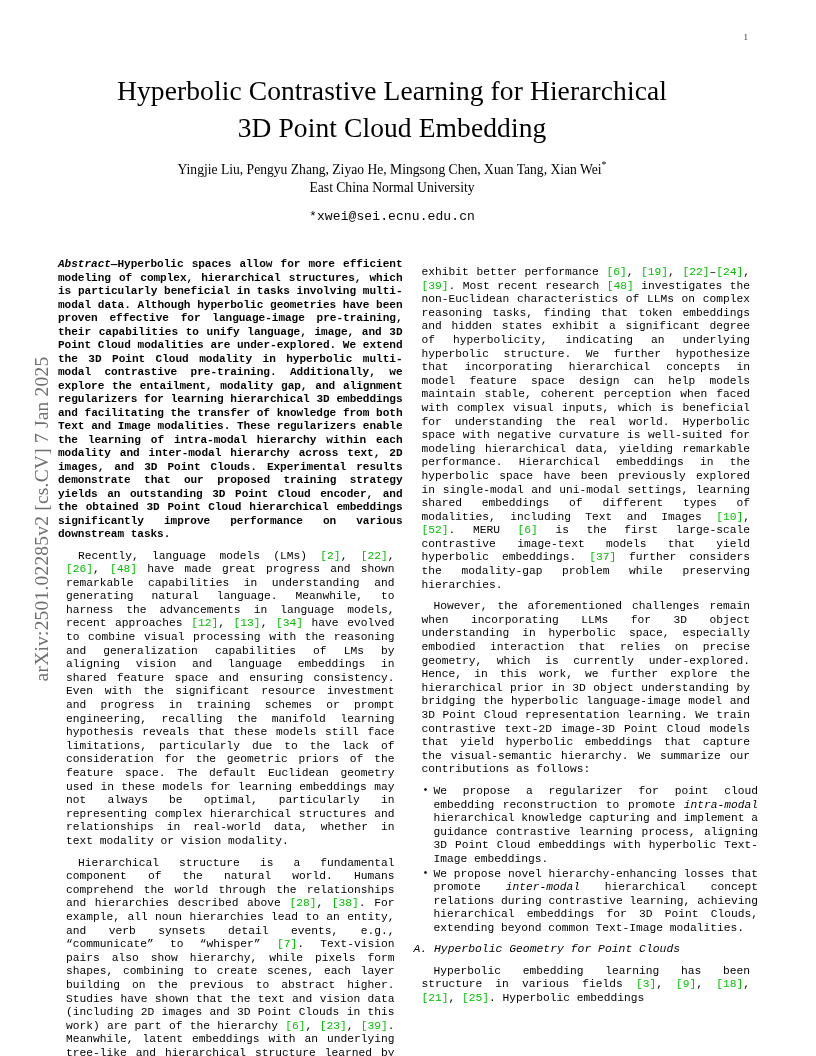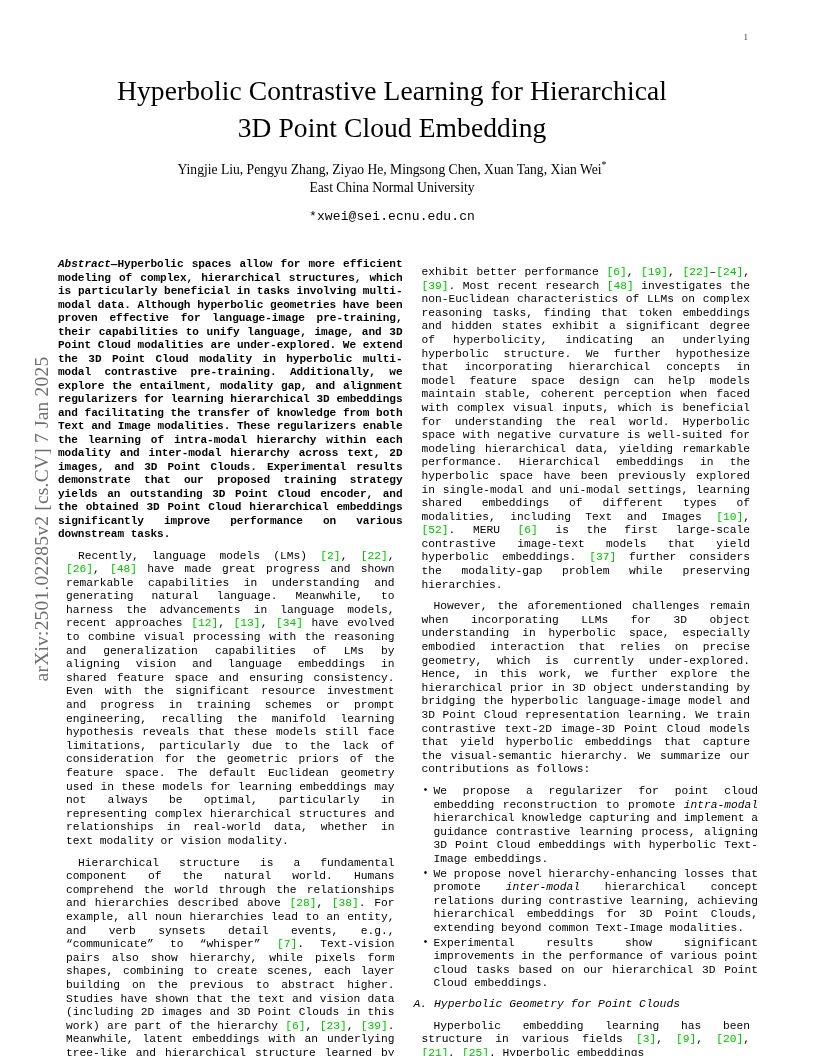--- a/index.html
+++ b/index.html
@@ -192,25 +192,24 @@
 
     <div class="col right">
 
       <p class="para" style="text-indent:0"><span>exhibit better performance </span><span class="cite">[6]</span><span>, </span><span class="cite">[19]</span><span>, </span><span class="cite">[22]</span><span>–</span><span class="cite">[24]</span><span>, </span><span class="cite">[39]</span><span>. Most recent research </span><span class="cite">[48]</span><span> investigates the non-Euclidean characteristics of LLMs on complex reasoning tasks, finding that token embeddings and hidden states exhibit a significant degree of hyperbolicity, indicating an underlying hyperbolic structure. We further hypothesize that incorporating hierarchical concepts in model feature space design can help models maintain stable, coherent perception when faced with complex visual inputs, which is beneficial for understanding the real world. Hyperbolic space with negative curvature is well-suited for modeling hierarchical data, yielding remarkable performance. Hierarchical embeddings in the hyperbolic space have been previously explored in single-modal and uni-modal settings, learning shared embeddings of different types of modalities, including Text and Images </span><span class="cite">[10]</span><span>, </span><span class="cite">[52]</span><span>. MERU </span><span class="cite">[6]</span><span> is the first large-scale contrastive image-text models that yield hyperbolic embeddings. </span><span class="cite">[37]</span><span> further considers the modality-gap problem while preserving hierarchies.</span></p>
 
       <p class="para">However, the aforementioned challenges remain when incorporating LLMs for 3D object understanding in hyperbolic space, especially embodied interaction that relies on precise geometry, which is currently under-explored. Hence, in this work, we further explore the hierarchical prior in 3D object understanding by bridging the hyperbolic language-image model and 3D Point Cloud representation learning. We train contrastive text-2D image-3D Point Cloud models that yield hyperbolic embeddings that capture the visual-semantic hierarchy. We summarize our contributions as follows:</p>
 
       <ul class="contrib">
         <li><span>We propose a regularizer for point cloud embedding reconstruction to promote </span><i class="em">intra-modal</i><span> hierarchical knowledge capturing and implement a guidance contrastive learning process, aligning 3D Point Cloud embeddings with hyperbolic Text-Image embeddings.</span></li>
         <li><span>We propose novel hierarchy-enhancing losses that promote </span><i class="em">inter-modal</i><span> hierarchical concept relations during contrastive learning, achieving hierarchical embeddings for 3D Point Clouds, extending beyond common Text-Image modalities.</span></li>
-        <li><span>Experimental results show significant improvements in the performance of various point cloud tasks based on our hierarchical 3D Point Cloud embeddings.</span></li>
       </ul>
 
 
       <h3 class="subsec-head">A.  Hyperbolic Geometry for Point Clouds</h3>
 
-      <p class="para"><span>Hyperbolic embedding learning has been structure in various fields </span><span class="cite">[3]</span><span>, </span><span class="cite">[9]</span><span>, </span><span class="cite">[20]</span><span>, </span><span class="cite">[21]</span><span>, </span><span class="cite">[25]</span><span>. Hyperbolic embeddings</span></p>
+      <p class="para"><span>Hyperbolic embedding learning has been structure in various fields </span><span class="cite">[3]</span><span>, </span><span class="cite">[9]</span><span>, </span><span class="cite">[18]</span><span>, </span><span class="cite">[21]</span><span>, </span><span class="cite">[25]</span><span>. Hyperbolic embeddings</span></p>
 
     </div>
 
   </div>
 
 </div>
 
 </body></html>

